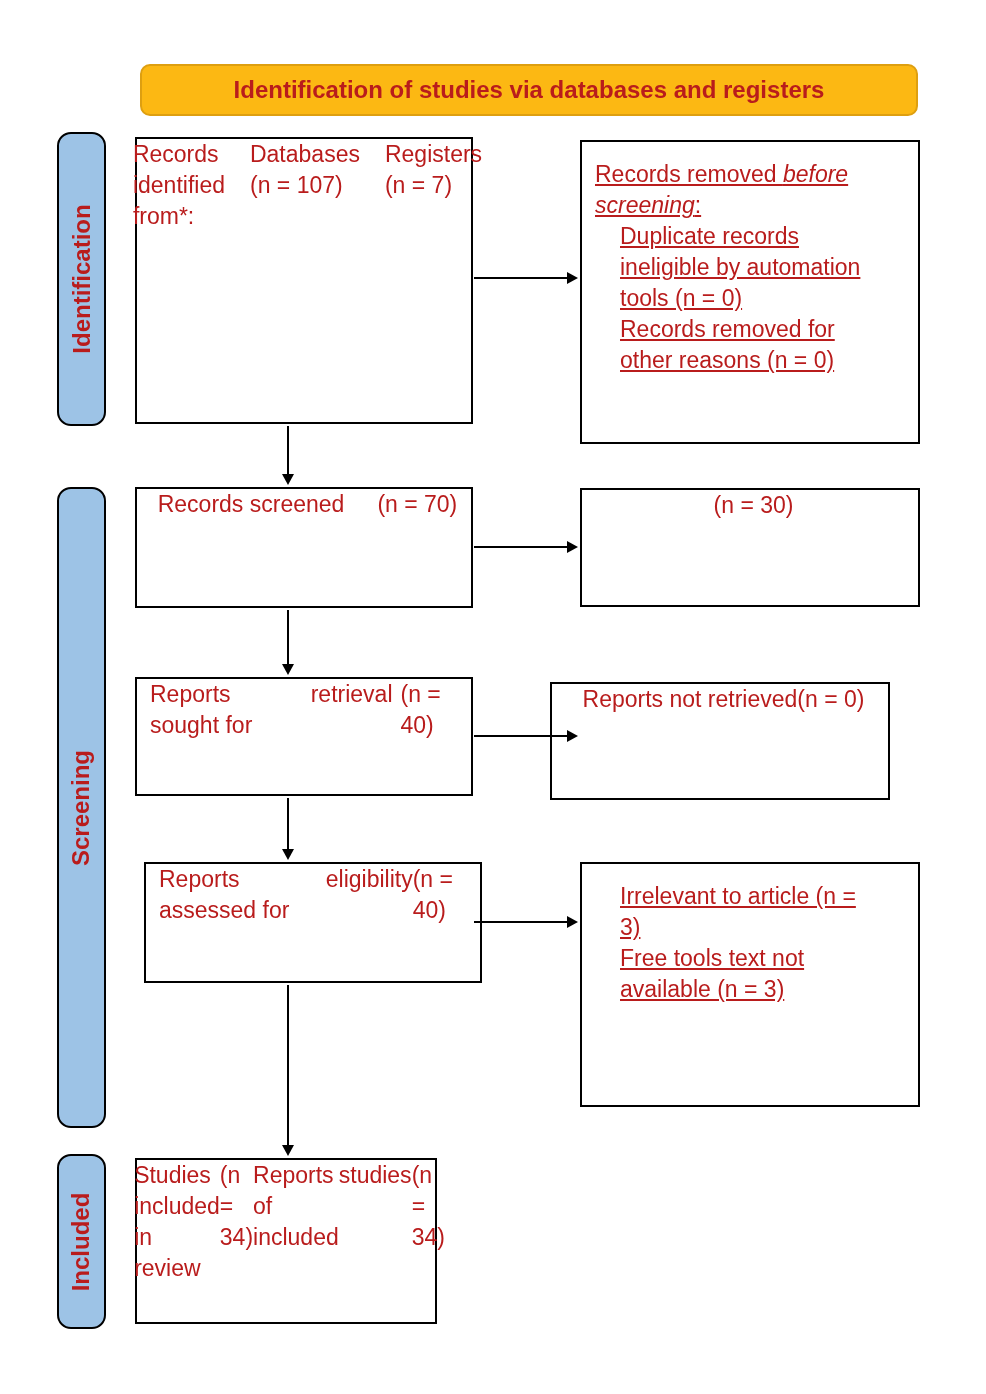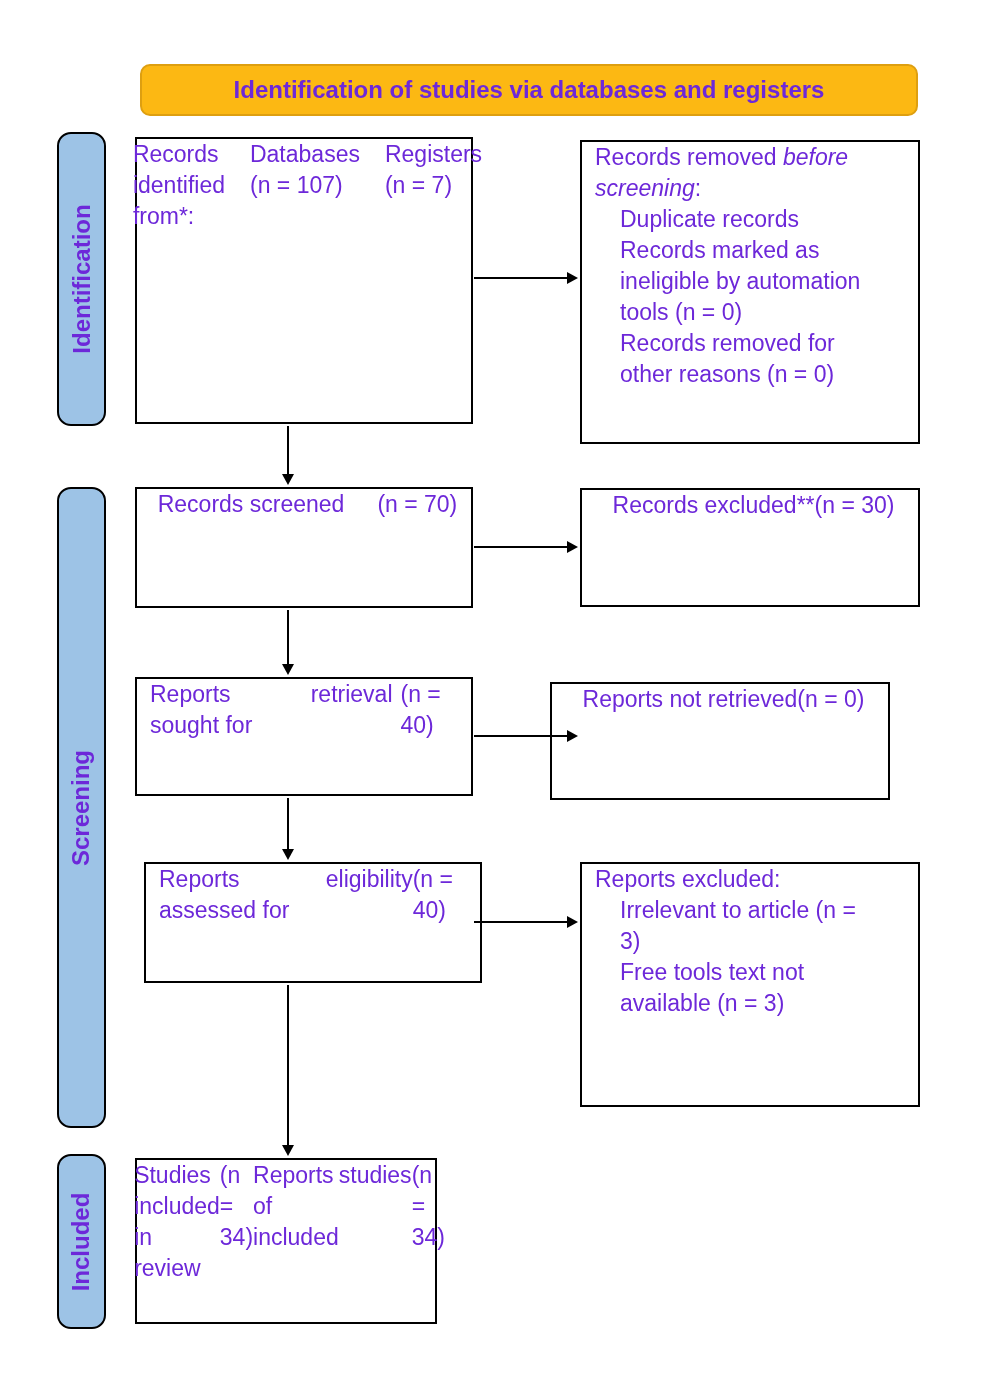--- a/index.html
+++ b/index.html
@@ -1,18 +1,18 @@
 <!DOCTYPE html>
 <html><head>
 <meta charset="utf-8">
 <style>
   html,body { margin:0; padding:0; background:#fff; }
   .canvas {
     position:relative; width:986px; height:1394px; background:#ffffff;
-    font-family:"Liberation Sans","DejaVu Sans",sans-serif; color:#6d28d9;
+    font-family:"Liberation Sans","DejaVu Sans",sans-serif; color:#b91c1c;
     overflow:hidden;
   }
 
   
   .banner {
     position:absolute; left:140px; top:64px; width:778px; height:52px;
     box-sizing:border-box; background:#FCB813; border:2px solid #DE9F10;
     border-radius:10px; display:flex; align-items:center; justify-content:center;
     font-weight:bold; font-size:24px;
   }
@@ -28,21 +28,21 @@
     font-weight:bold; font-size:24px;
   }
 
   
   .box {
     position:absolute; box-sizing:border-box; background:#fff;
     border:2px solid #000; font-size:23px; line-height:31px;
     padding-left:13px; padding-right:6px;
   }
   .box.center { display:flex; flex-direction:row; justify-content:center; }
-  .box.top { padding-top:0; }
+  .box.top { padding-top:17px;text-decoration:underline; }
   .line { display:block; }
   .indent { padding-left:25px; }
   .italic { font-style:italic; }
 
   
   .arrow { position:absolute; }
   .arrow-v .shaft {
     position:absolute; left:50%; margin-left:-1px; top:0; bottom:9px;
     width:2px; background:#000;
   }
@@ -109,39 +109,36 @@
     <span class="line">Reports of included</span>
     <span class="line">studies</span>
     <span class="line">(n = 34)</span>
   </div>
 
   <div class="box top" style="left:580px; top:140px; width:340px; height:304px;">
     <div>
       <span>Records removed </span><span class="italic">before screening</span><span>:</span>
     </div>
     <span class="line indent">Duplicate records</span>
-    <span class="line indent">Records marked as</span>
     <span class="line indent">ineligible by automation</span>
     <span class="line indent">tools (n = 0)</span>
     <span class="line indent">Records removed for</span>
     <span class="line indent">other reasons (n = 0)</span>
   </div>
 
   <div class="box center" style="left:580px; top:488px; width:340px; height:119px;">
-    <span class="line">Records excluded**</span>
     <span class="line">(n = 30)</span>
   </div>
 
   <div class="box center" style="left:550px; top:682px; width:340px; height:118px;">
     <span class="line">Reports not retrieved</span>
     <span class="line">(n = 0)</span>
   </div>
 
   <div class="box top" style="left:580px; top:862px; width:340px; height:245px;">
-    <span class="line">Reports excluded:</span>
     <span class="line indent">Irrelevant to article (n =</span>
     <span class="line indent">3)</span>
     <span class="line indent">Free tools text not</span>
     <span class="line indent">available (n = 3)</span>
   </div>
 
   <div class="arrow arrow-v" style="left:281px; top:426px; width:14px; height:59px;">
     <div class="shaft"></div>
     <div class="head"></div>
   </div>

